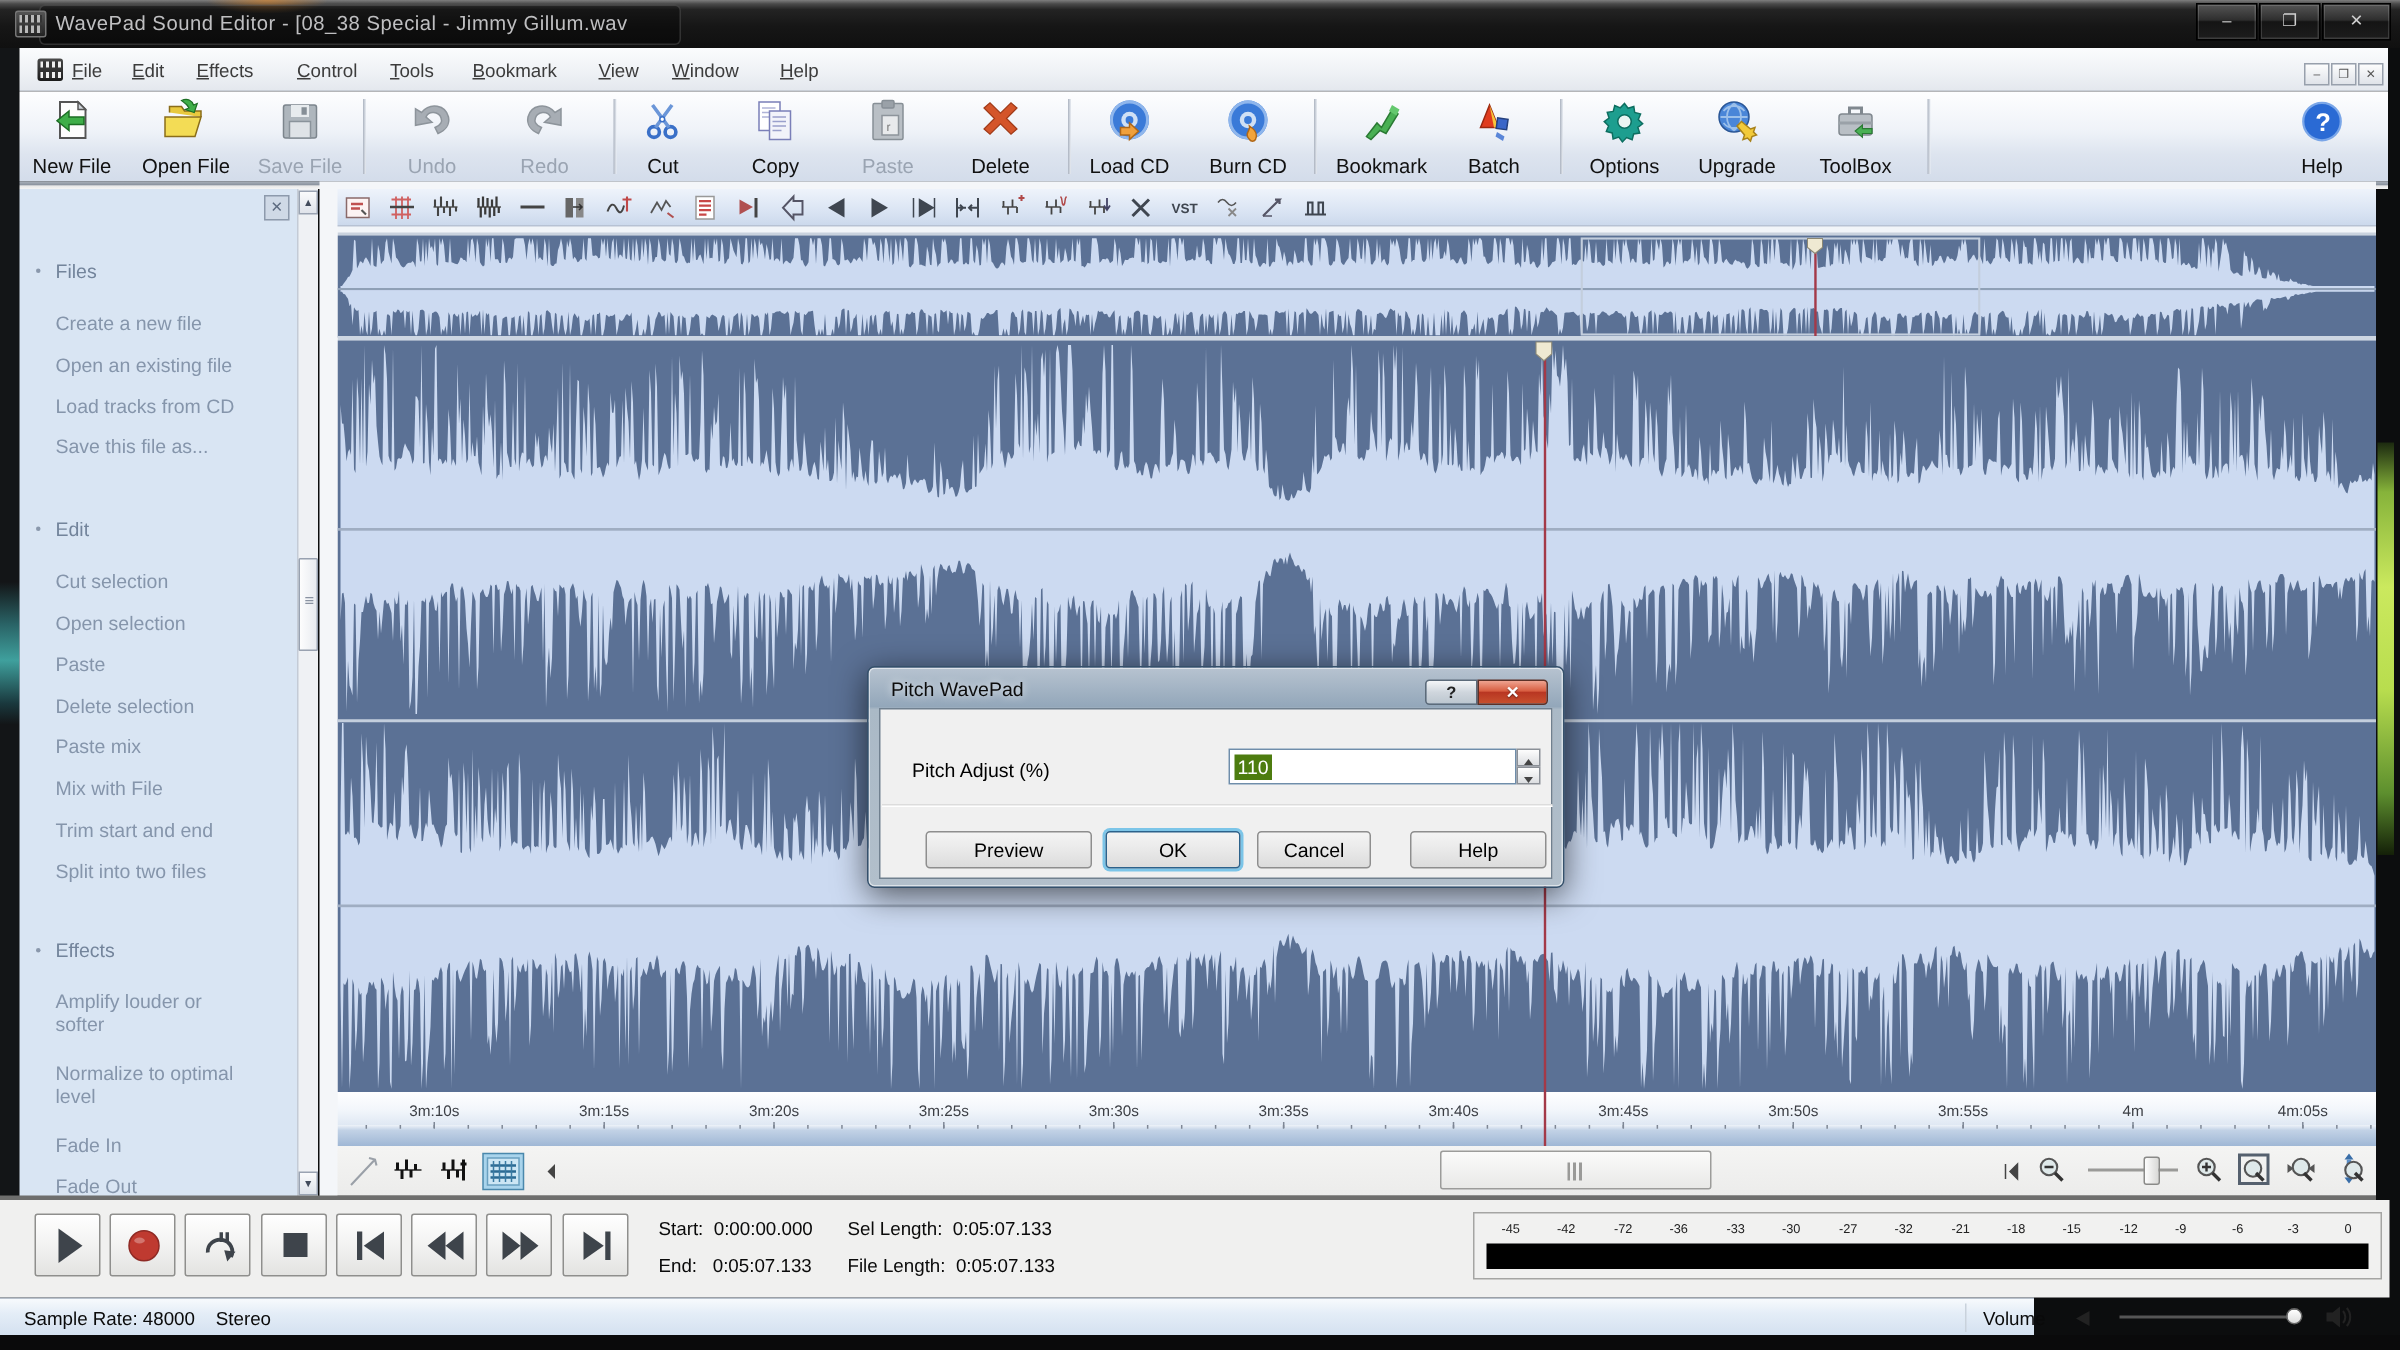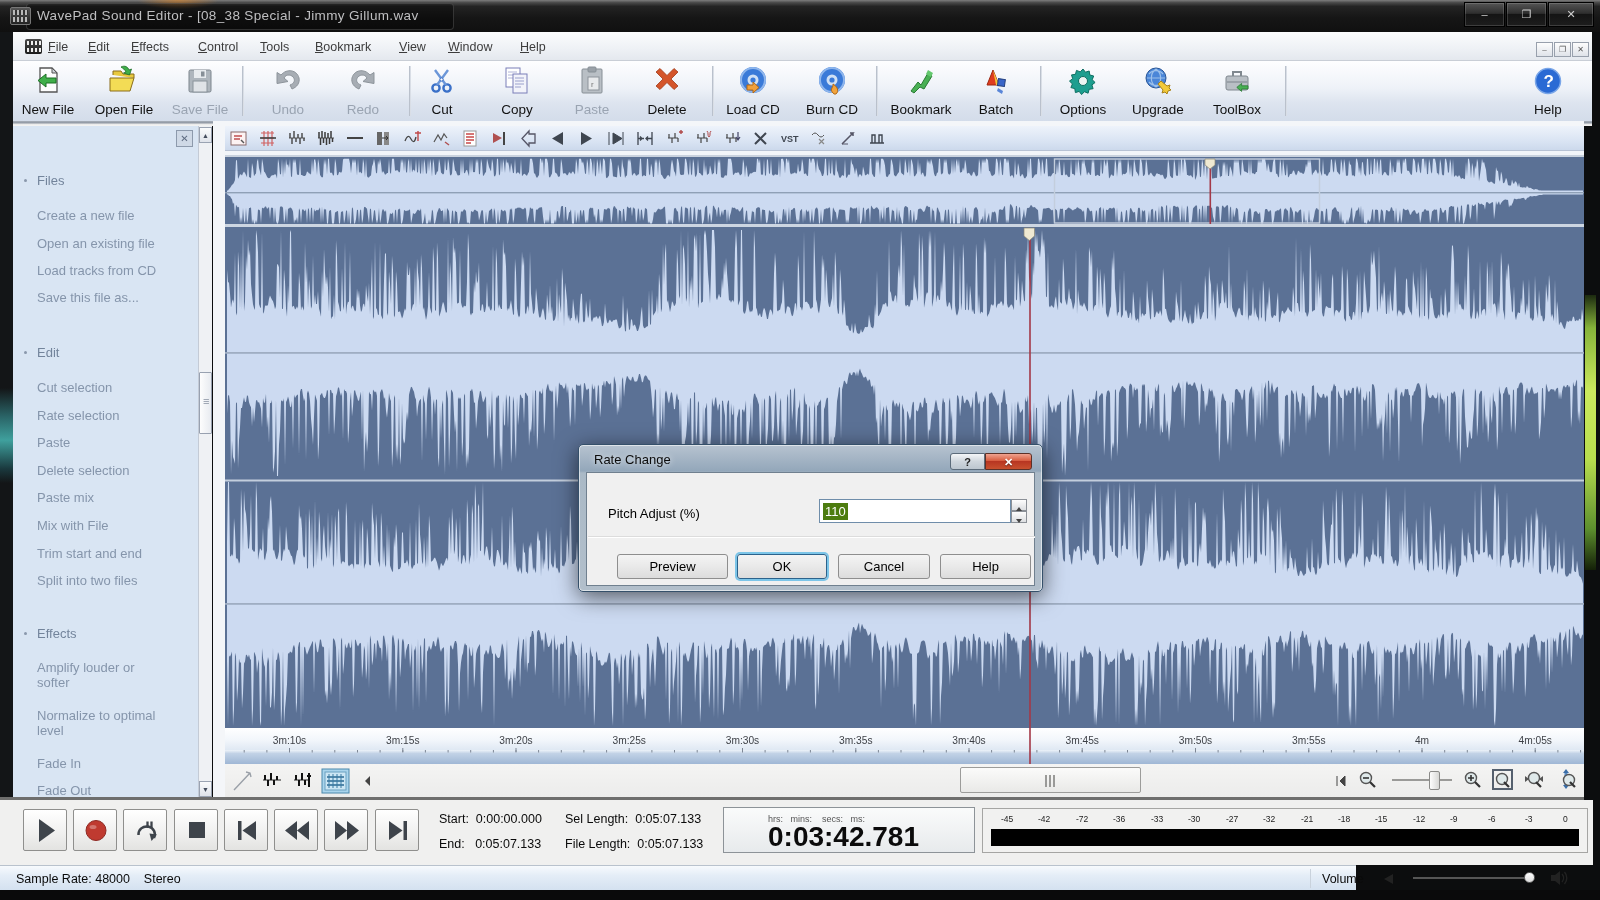--- a/index.html
+++ b/index.html
@@ -438,21 +438,21 @@
 <div class="abs" id="sthumb"></div>
 <div class="abs shead" style="left:37px;top:173px;">Files</div>
 <div class="abs sdot" style="left:24px;top:179px;"></div>
 <div class="abs sitem" style="left:37px;top:208px;">Create a new file</div>
 <div class="abs sitem" style="left:37px;top:236px;">Open an existing file</div>
 <div class="abs sitem" style="left:37px;top:263px;">Load tracks from CD</div>
 <div class="abs sitem" style="left:37px;top:290px;">Save this file as...</div>
 <div class="abs shead" style="left:37px;top:345px;">Edit</div>
 <div class="abs sdot" style="left:24px;top:351px;"></div>
 <div class="abs sitem" style="left:37px;top:380px;">Cut selection</div>
-<div class="abs sitem" style="left:37px;top:408px;">Rate selection</div>
+<div class="abs sitem" style="left:37px;top:408px;">Open selection</div>
 <div class="abs sitem" style="left:37px;top:435px;">Paste</div>
 <div class="abs sitem" style="left:37px;top:463px;">Delete selection</div>
 <div class="abs sitem" style="left:37px;top:490px;">Paste mix</div>
 <div class="abs sitem" style="left:37px;top:518px;">Mix with File</div>
 <div class="abs sitem" style="left:37px;top:546px;">Trim start and end</div>
 <div class="abs sitem" style="left:37px;top:573px;text-align:right;">Split into two files</div>
 <div class="abs shead" style="left:37px;top:626px;">Effects</div>
 <div class="abs sdot" style="left:24px;top:632px;"></div>
 <div class="abs sitem" style="left:37px;top:660px;">Amplify louder or<br>softer</div>
 <div class="abs sitem" style="left:37px;top:708px;">Normalize to optimal<br>level</div>
@@ -559,24 +559,20 @@
 <div class="abs pbtn" style="left:375px;">
       <svg width="44" height="42" viewBox="0 0 44 42">
         <path d="M13,11 L26.5,20.5 13,30 Z" fill="#3e444b"></path>
         <rect x="27.5" y="11" width="3.5" height="19" fill="#3e444b"></rect>
       </svg>
     </div>
 <div class="abs tlab" style="left:439px;top:812px;">Start:&nbsp; 0:00:00.000</div>
 <div class="abs tlab" style="left:439px;top:837px;">End:&nbsp;&nbsp; 0:05:07.133</div>
 <div class="abs tlab" style="left:565px;top:812px;">Sel Length:&nbsp; 0:05:07.133</div>
 <div class="abs tlab" style="left:565px;top:837px;">File Length:&nbsp; 0:05:07.133</div>
-<div class="abs" id="timepanel">
-      <div class="units">hrs:&nbsp;&nbsp;&nbsp;mins:&nbsp;&nbsp;&nbsp;&nbsp;secs:&nbsp;&nbsp;&nbsp;ms:</div>
-      <div class="big">0:03:42.781</div>
-    </div>
 <div class="abs" id="meterpanel">
       <div class="db" style="left:18px;">-45</div>
       <div class="db" style="left:55px;">-42</div>
       <div class="db" style="left:93px;">-72</div>
       <div class="db" style="left:130px;">-36</div>
       <div class="db" style="left:168px;">-33</div>
       <div class="db" style="left:205px;">-30</div>
       <div class="db" style="left:243px;">-27</div>
       <div class="db" style="left:280px;">-32</div>
       <div class="db" style="left:318px;">-21</div>
@@ -598,35 +594,35 @@
 <div class="abs" id="volline"></div>
 <div class="abs" id="volthumb"></div>
 <svg class="abs" width="20" height="16" style="left:1549px;top:870px;" viewBox="0 0 20 16">
 <path d="M2,5 h4 l5,-4 v14 l-5,-4 h-4 Z" fill="#222"></path>
 <path d="M13,4 a6,6 0 0 1 0,8 M15.5,2 a9,9 0 0 1 0,12" stroke="#222" fill="none" stroke-width="1.4"></path>
     </svg>
 <div class="abs" id="bottomedge"></div>
 <div class="abs" id="rightedge"></div>
 <div class="abs" id="rglow"></div>
 <div class="abs" id="dlg">
- <div id="dlgtitle">Rate Change</div>
+ <div id="dlgtitle">Pitch WavePad</div>
  <div id="dlghelp">?</div>
       <div id="dlgclose">✕</div>
  <div id="dlgbody">
   <div id="dlglabel">Pitch Adjust (%)</div>
   <div id="dlginput">
           <span class="sel">110</span>
         </div>
   <div id="dlgspin">
           <div class="spinb" style="top:0;"><svg width="14" height="10">
               <path d="M7,3 L10,7 L4,7 Z" fill="#444"></path>
             </svg></div>
           <div class="spinb" style="top:12px;"><svg width="14" height="10">
               <path d="M7,7 L10,3 L4,3 Z" fill="#444"></path>
             </svg></div>
         </div>
   <div id="dlgsep"></div>
   <div class="dbtn" style="left:30px;width:111px;">Preview</div>
   <div class="dbtn" id="okbtn" style="left:150px;width:90px;">OK</div>
-  <div class="dbtn" style="left:251px;width:92px;">Cancel</div>
+  <div class="dbtn" style="left:251px;width:76px;">Cancel</div>
   <div class="dbtn" style="left:353px;width:91px;">Help</div>
  </div>
 </div>
 </div>
 </body></html>

